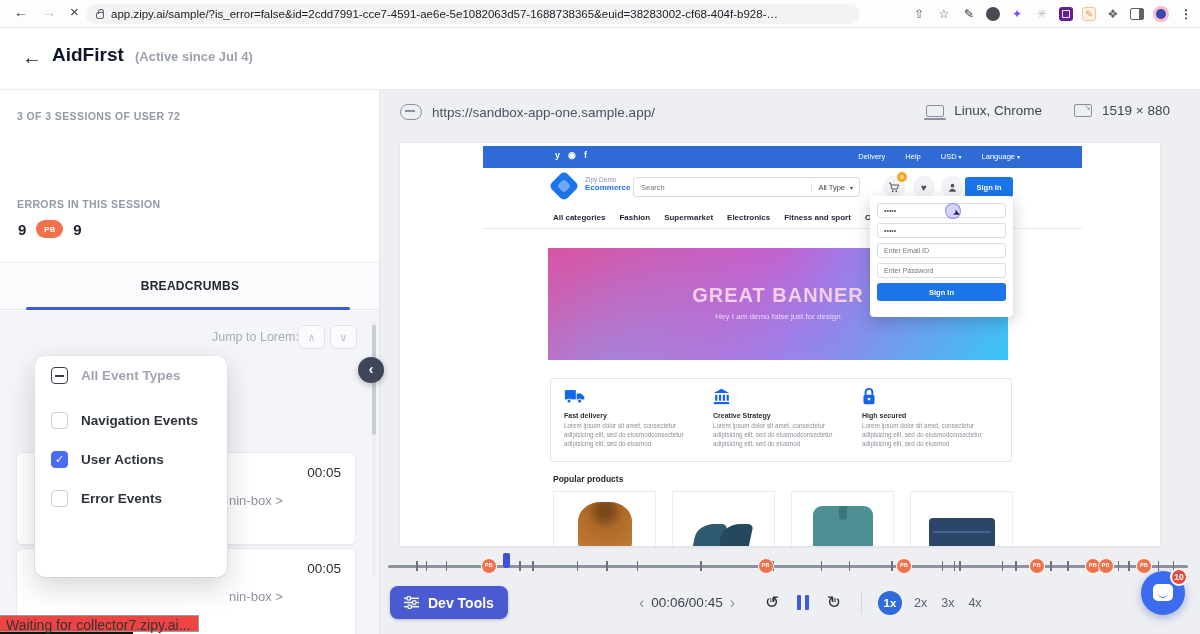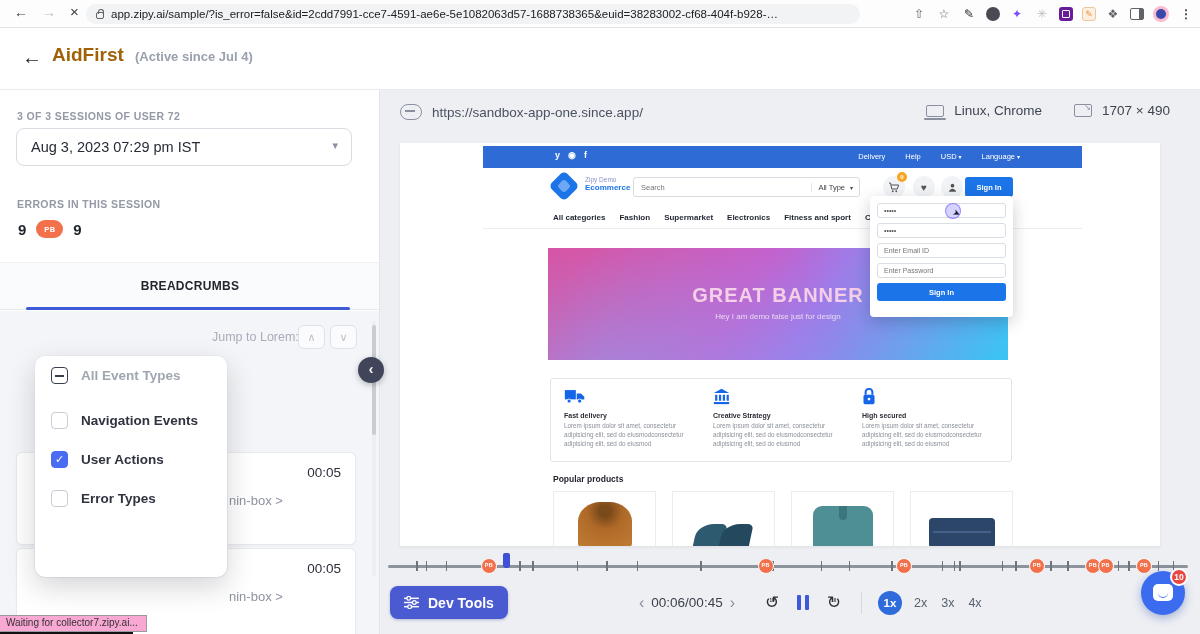--- a/index.html
+++ b/index.html
@@ -25,21 +25,21 @@
   .sq.peach { background:#fdf0e3; border:1px solid #f0c79a; color:#e58e3a; font-size:9px; line-height:12px; text-align:center; }
   .circ-dark { width:14px; height:14px; border-radius:50%; background:#4a4a52; display:inline-block; }
   .sidepanel { width:14px; height:12px; border:1.6px solid #5f6368; border-radius:2px; position:relative; display:inline-block; }
   .sidepanel::after { content:""; position:absolute; right:0; top:0; bottom:0; width:4px; background:#5f6368; }
   .avatar { width:16px; height:16px; border-radius:50%; background:#f8bbd0; position:relative; display:inline-block; }
   .avatar::after { content:""; position:absolute; left:3px; top:3px; width:10px; height:10px; border-radius:50%; background:#3949ab; }
 
   
   .appbar { position:absolute; left:0; top:28px; width:1200px; height:62px; background:#fff; border-bottom:1px solid #e8eaee; }
   .appbar .back { position:absolute; left:22px; top:18px; font-size:20px; color:#23262e; }
-  .appbar .title { position:absolute; left:52px; top:16px; font-size:19px; font-weight:bold; color:#a16207; }
+  .appbar .title { position:absolute; left:52px; top:16px; font-size:19px; font-weight:bold; color:#0f172a; }
   .appbar .subtitle { position:absolute; left:135px; top:21px; font-size:13px; font-weight:bold; color:#9aa0ac; }
 
   
   .sidebar { position:absolute; left:0; top:90px; width:380px; height:544px; background:#fff; border-right:1px solid #e4e6ea; overflow:hidden; }
   .slabel { position:absolute; left:17px; font-size:10.5px; font-weight:bold; letter-spacing:.4px; color:#9399a6; }
   .sessions-label { top:20px; }
   .session-select { position:absolute; left:16px; top:38px; width:336px; height:38px; border:1px solid #d8dbe2; border-radius:8px; background:#fff; }
   .session-select .val { position:absolute; left:14px; top:10px; font-size:14.5px; color:#262b35; }
   .session-select .car { position:absolute; right:13px; top:10px; font-size:11px; color:#8a90a0; }
   .errors-label { top:108px; }
@@ -156,21 +156,21 @@
   .pause i { width:4px; height:15px; background:#3d5bd8; border-radius:1px; }
   .vdiv { width:1px; height:22px; background:#d5d8df; margin:0 11px; }
   .speed { font-size:12.5px; color:#596070; margin:0 7px; }
   .speed.active { width:24px; height:24px; border-radius:50%; background:#2f6bdb; color:#fff; font-weight:bold; font-size:11.5px; display:flex; align-items:center; justify-content:center; margin:0 5px; }
 
   
   .chatfab { position:absolute; left:1141px; top:571px; width:44px; height:44px; border-radius:50%; background:#3b6cf0; box-shadow:0 3px 10px rgba(30,60,160,.35); z-index:40; }
   .chatfab .bubble { position:absolute; left:12px; top:13px; width:20px; height:17px; background:#fff; border-radius:5px; }
   .chatfab .bubble::after { content:""; position:absolute; left:5px; top:9px; width:10px; height:4px; border-bottom:1.6px solid #3b6cf0; border-radius:0 0 8px 8px; }
   .chatbadge { position:absolute; left:29px; top:-3px; width:18px; height:18px; border-radius:50%; background:#e8483f; border:2px solid #fff; color:#fff; font-size:8.5px; font-weight:bold; text-align:center; line-height:14px; }
-  .statustip { position:absolute; left:0; top:615px; height:17px; background:#f9a8d4; border:1px solid #9a9a9a; border-left:none; font-size:10px; color:#333; padding:1px 8px 0 6px; z-index:50; white-space:nowrap; }
+  .statustip { position:absolute; left:0; top:615px; height:17px; background:#ef4444; border:1px solid #9a9a9a; border-left:none; font-size:14px; color:#333; padding:1px 8px 0 6px; z-index:50; white-space:nowrap; }
   .blackbar { position:absolute; left:0; top:630px; width:133px; height:4px; background:#111; z-index:49; }
 </style>
 </head>
 <body>
 
 <div class="stage">
 
   <div class="chrome">
     <span class="navic" style="left:14px">←</span>
     <span class="navic dis" style="left:42px">→</span>
@@ -196,24 +196,20 @@
   </div>
 
   <div class="appbar">
     <span class="back">←</span>
     <span class="title">AidFirst</span>
     <span class="subtitle">(Active since Jul 4)</span>
   </div>
 
   <div class="sidebar">
     <div class="slabel sessions-label">3 OF 3 SESSIONS OF USER 72</div>
-    <div class="session-select">
-      <span class="val">Aug 3, 2023 07:29 pm IST</span>
-      <span class="car">▾</span>
-    </div>
     <div class="slabel errors-label">ERRORS IN THIS SESSION</div>
     <div class="err-row">
       <span class="err-num">9</span>
       <span class="err-badge">PB</span>
       <span class="err-num">9</span>
     </div>
     <div class="tabs">
       <div class="tab active">BREADCRUMBS</div>
     </div>
     <div class="side-body">
@@ -244,36 +240,36 @@
     <div class="opt" style="top:56px">
       <span class="cb"></span>
       <span class="opt-label">Navigation Events</span>
     </div>
     <div class="opt" style="top:95px">
       <span class="cb checked"></span>
       <span class="opt-label">User Actions</span>
     </div>
     <div class="opt" style="top:134px">
       <span class="cb"></span>
-      <span class="opt-label">Error Types</span>
+      <span class="opt-label">Error Events</span>
     </div>
   </div>
 
   <div class="collapse-btn">‹</div>
 
   <div class="main">
     <div class="phead">
       <span class="linkic"></span>
-      <span class="purl">https://sandbox-app-one.since.app/</span>
+      <span class="purl">https://sandbox-app-one.sample.app/</span>
       <div class="pmeta">
         <span class="lapic"></span>
         <span>Linux, Chrome</span>
         <span class="gap"></span>
         <span class="scric"></span>
-        <span>1707 × 490</span>
+        <span>1519 × 880</span>
       </div>
     </div>
 
     <div class="viewport">
       <div class="site-topbar">
         <div class="soc">
           <span>y</span>
           <span>◉</span>
           <span>f</span>
         </div>

